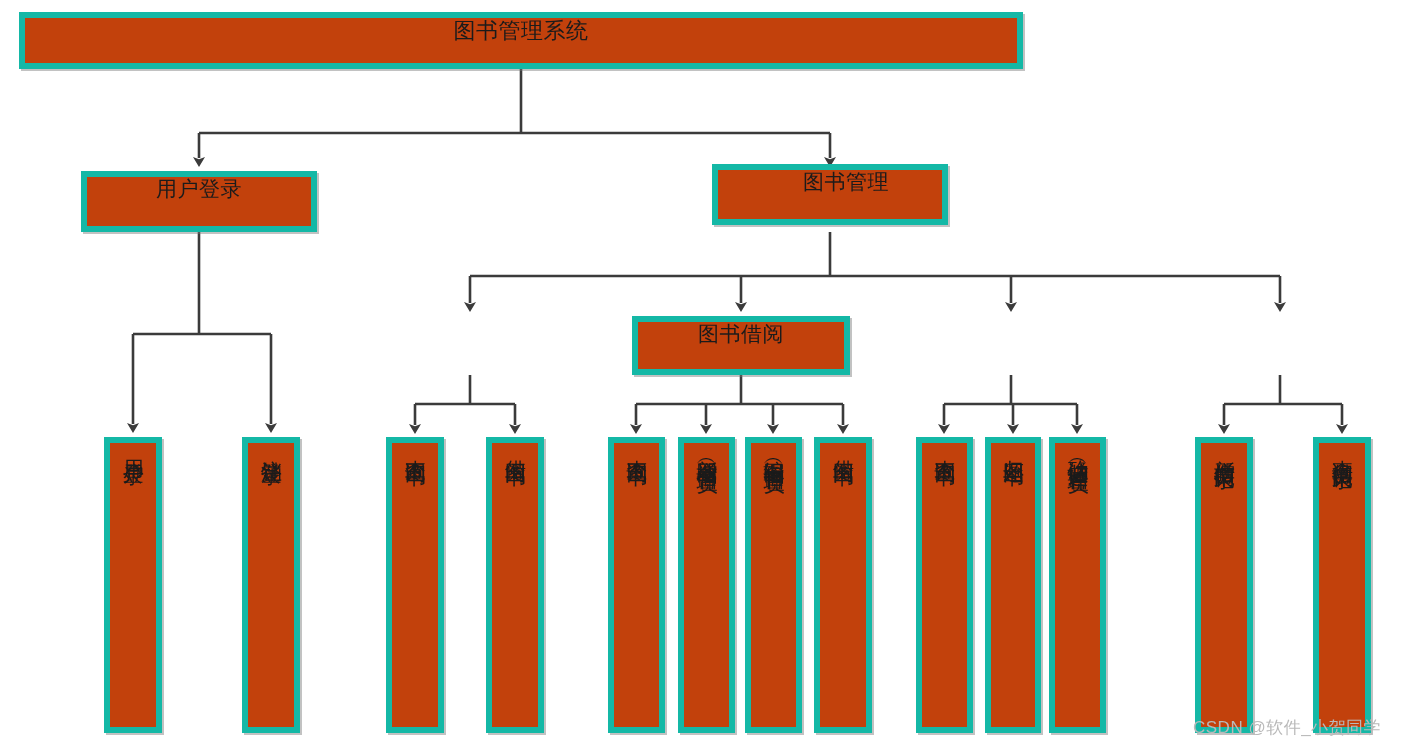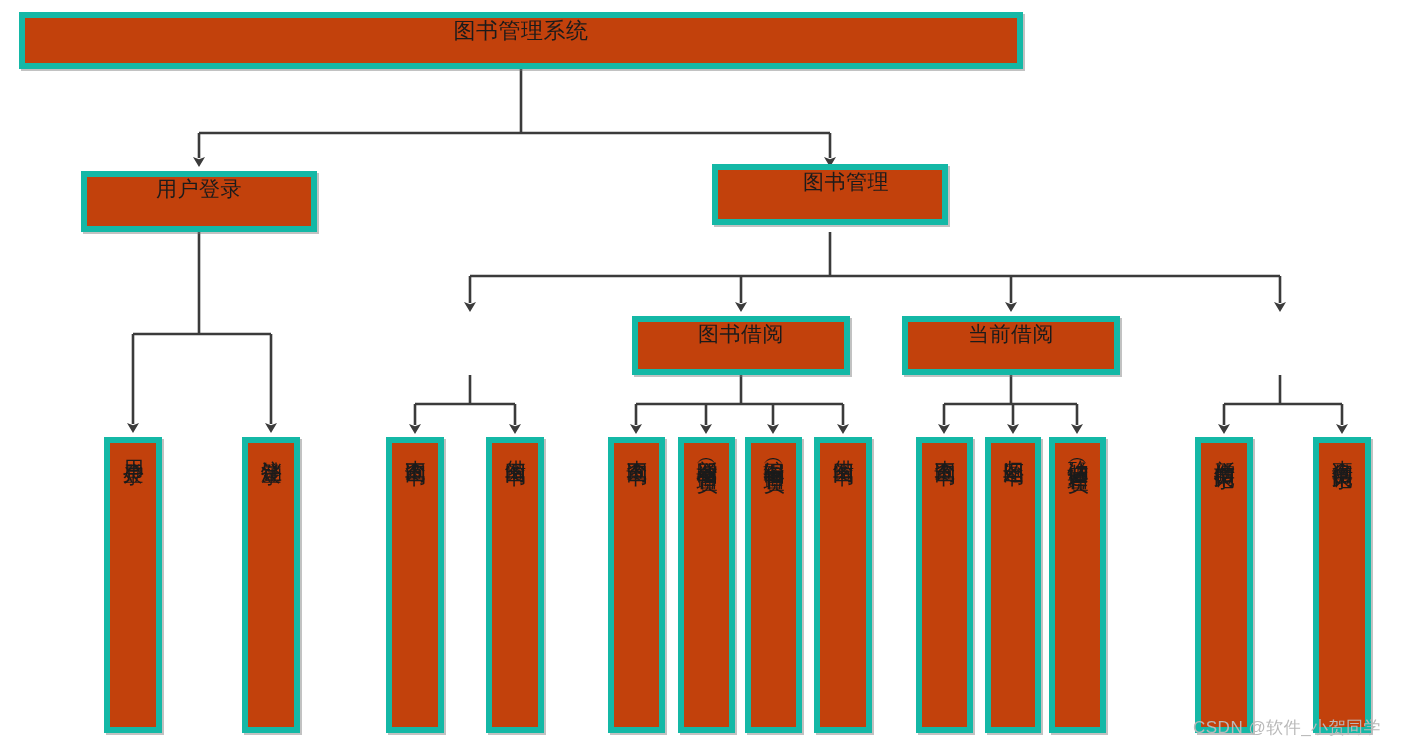--- a/index.html
+++ b/index.html
@@ -123,23 +123,20 @@
   <div class="node level2" style="left: 81px; top: 171px; width: 236px; height: 61px;">
     <span class="node-label">用户登录</span>
   </div>
   <div class="node level2" style="left: 712px; top: 164px; width: 236px; height: 61px; padding-left: 32px;">
     <span class="node-label">图书管理</span>
   </div>
 
   <div class="node level3" style="left: 632px; top: 316px; width: 218px; height: 59px;">
     <span class="node-label">图书借阅</span>
   </div>
-  <div class="node level3" style="left: 902px; top: 316px; width: 218px; height: 59px;">
-    <span class="node-label">当前借阅</span>
-  </div>
 
   <div class="node vertical" style="left: 104px; top: 437px; width: 58px; height: 296px;">
     <span class="node-label">用户登录</span>
   </div>
   <div class="node vertical" style="left: 242px; top: 437px; width: 58px; height: 296px;">
     <span class="node-label">注销登录</span>
   </div>
   <div class="node vertical" style="left: 386px; top: 437px; width: 58px; height: 296px;">
     <span class="node-label">查询图书</span>
   </div>

